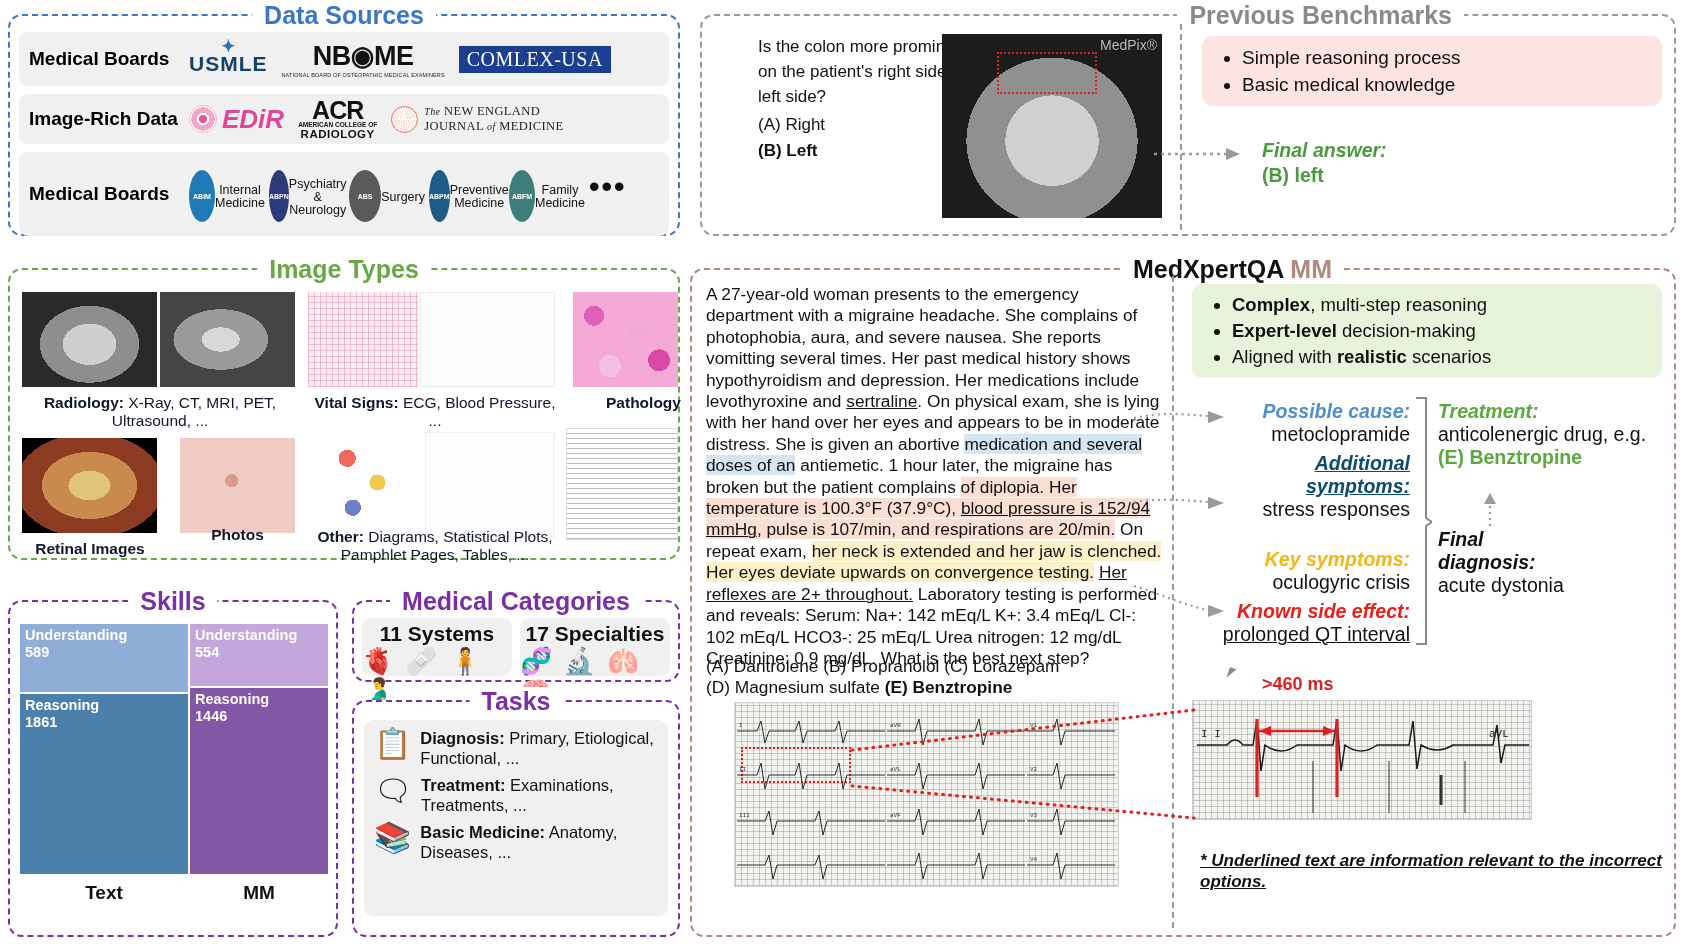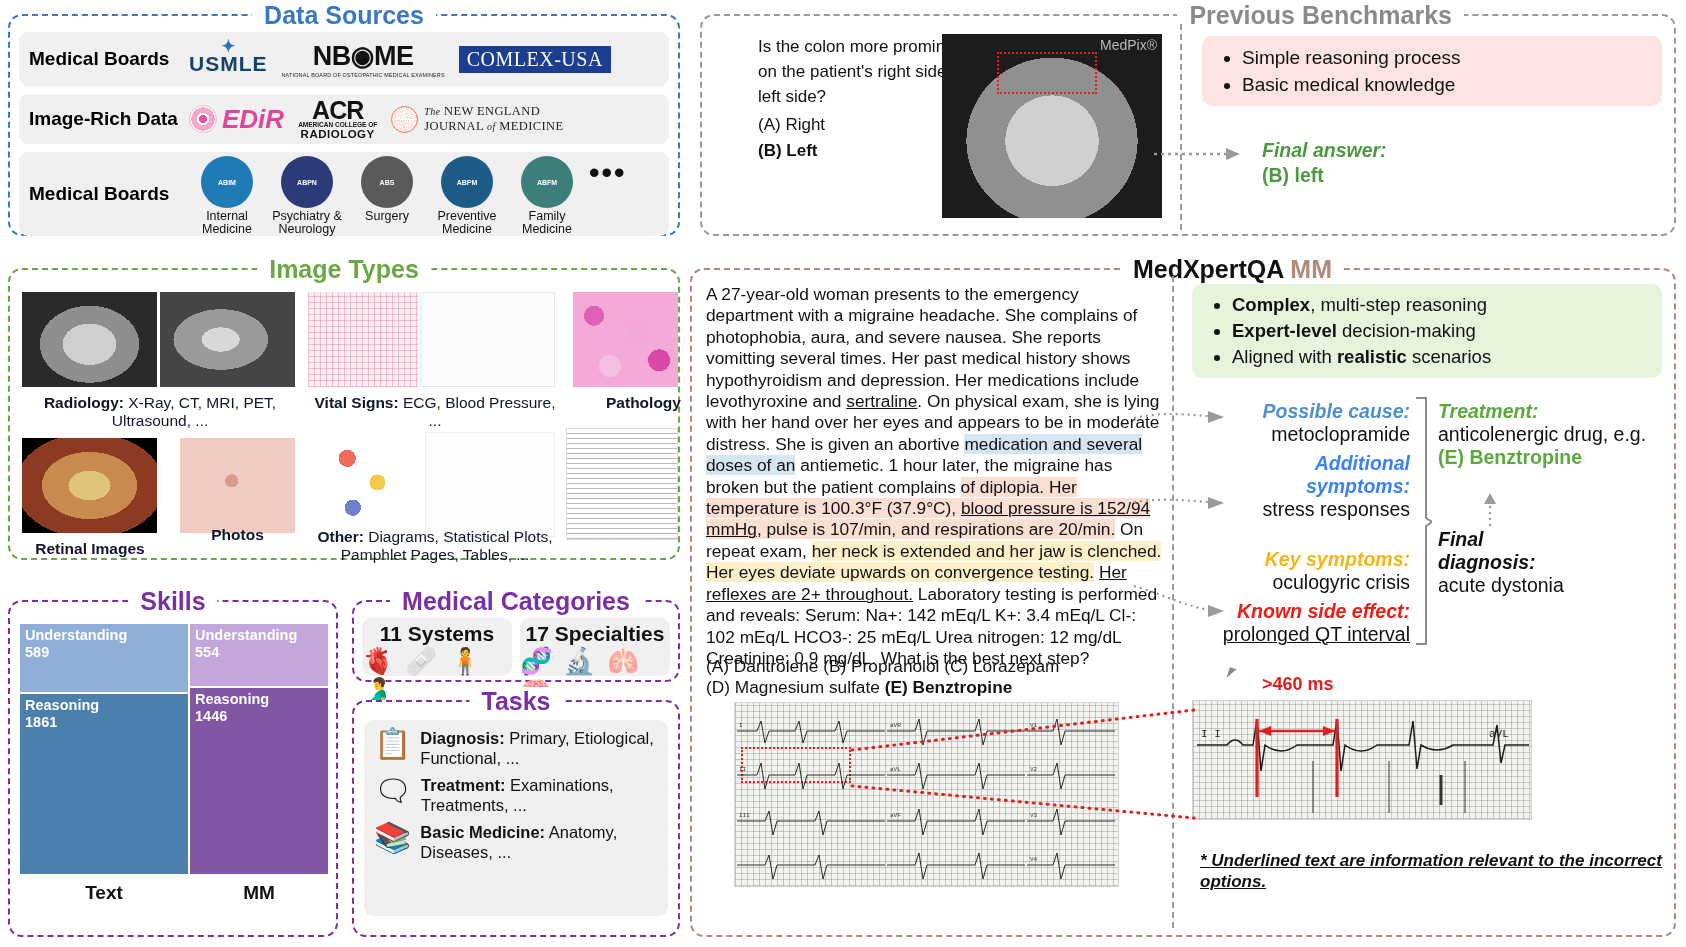--- a/index.html
+++ b/index.html
@@ -78,21 +78,21 @@
   .acr .low { font-size:11.5px; font-weight:bold; letter-spacing:0.5px; }
   .nejm { align-items:center; gap:6px; }
   .nejm .seal {
     width:27px;height:27px;border-radius:50%;
     border:1.6px solid #e8765a;
     background:repeating-conic-gradient(#fff 0 6deg,#fbdcd3 6deg 12deg);
   }
   .nejm .txt { font-family:"Liberation Serif",serif; font-size:12.5px; line-height:14px; color:#222; letter-spacing:0.4px; }
   .nejm .txt .it { font-style:italic; font-size:10px; }
 
-  .board { display:flex; flex-direction:column; align-items:center; width:76px; }
+  .board { display:flex; align-items:center; width:76px; }
   .board .seal {
     width:52px;height:52px;border-radius:50%;
     display:flex;align-items:center;justify-content:center;
     font-size:7px;font-weight:bold;color:#fff;text-align:center;line-height:7px;
   }
   .board .nm { font-size:12.5px; text-align:center; line-height:13px; color:#111; margin-top:2px; }
   .dots { font-size:30px; font-weight:bold; color:#111; letter-spacing:2px; padding-bottom:14px;}
 
   
   .thumb { background:#111; border:0; }
@@ -133,21 +133,21 @@
   .body-text b { font-weight:bold; }
   .u  { text-decoration:underline; text-decoration-thickness:1.4px; }
   .hl-blue   { background:#d6e5f2; }
   .hl-peach  { background:#fadfd2; }
   .hl-yellow { background:#fdf0c8; }
 
   
   .ann { font-size:19.5px; line-height:23px; }
   .ann .hd { font-weight:bold; font-style:italic; }
   .hd-blue   { color:#4e8fce; }
-  .hd-orange { color:#3b82f6; }
+  .hd-orange { color:#0c4a6e;text-decoration:underline; }
   .hd-yellow { color:#f0b715; }
   .hd-red    { color:#e8201a; }
   .hd-green  { color:#5aa93c; }
   .hd-black  { color:#111; }
   .val { color:#111; }
   .g   { color:#5aa93c; font-weight:bold; }
 
   .footnote { font-size:17px; font-weight:bold; font-style:italic; line-height:21px; color:#111; }
 
   .ecg-grid {

